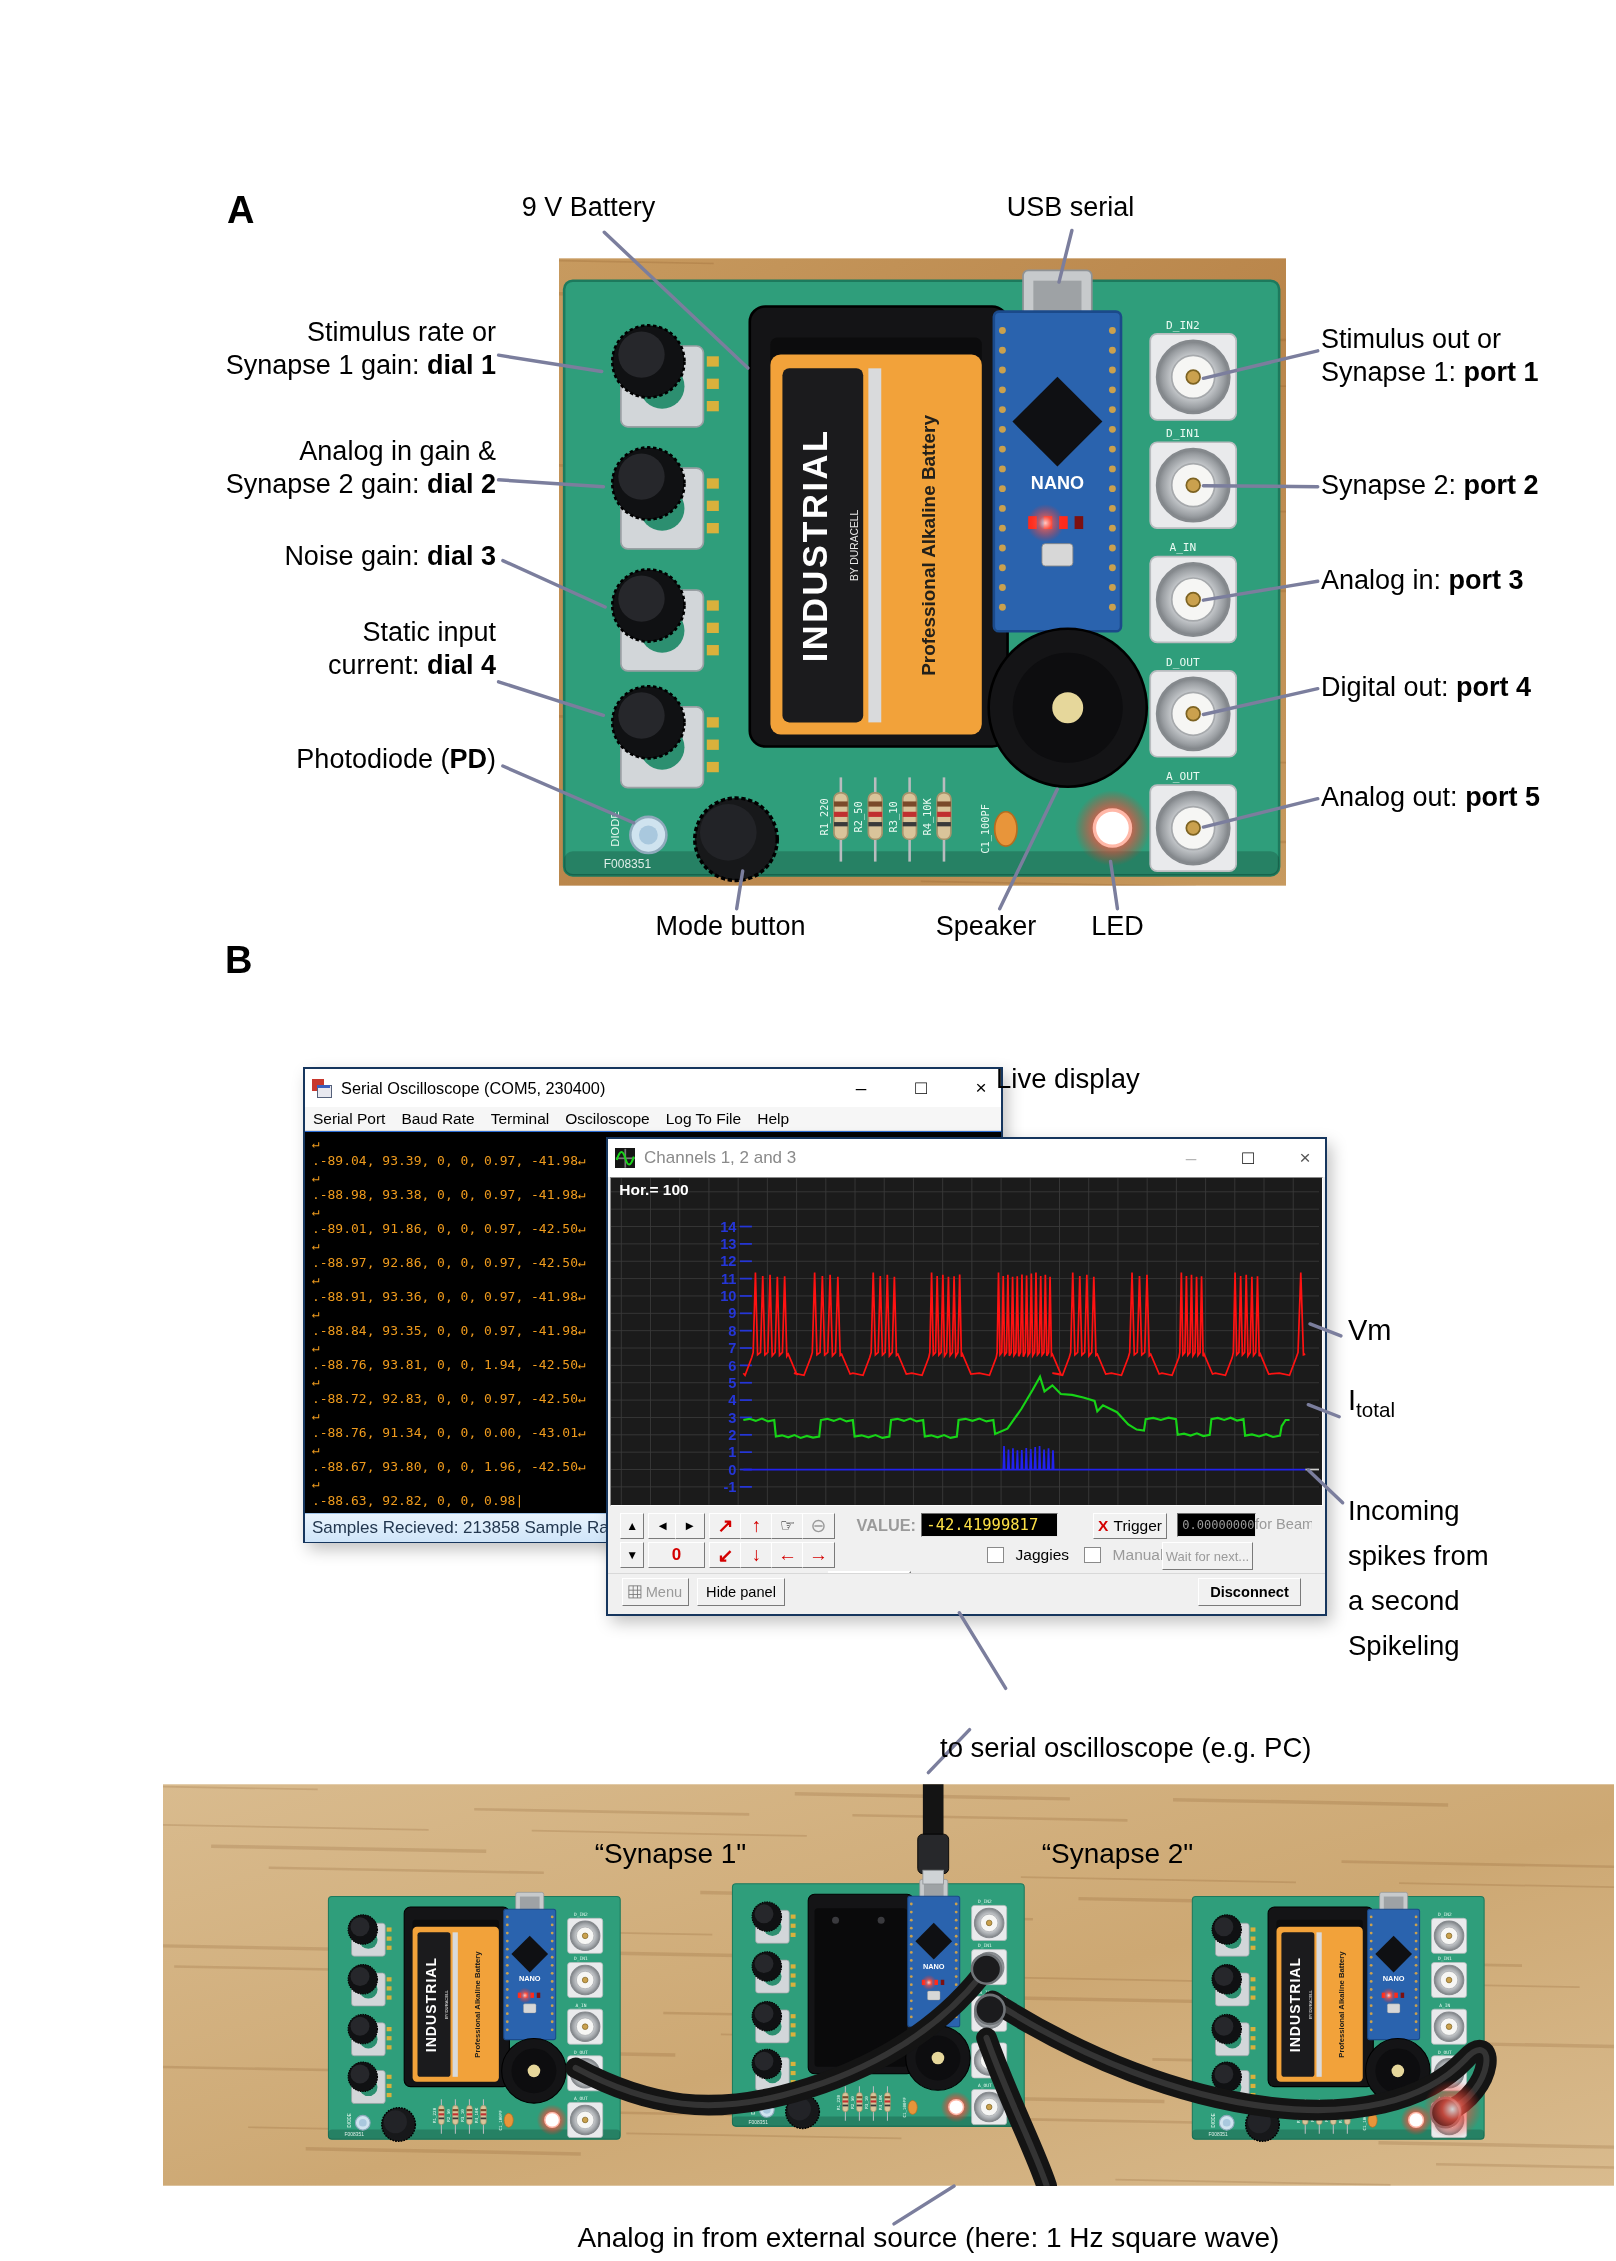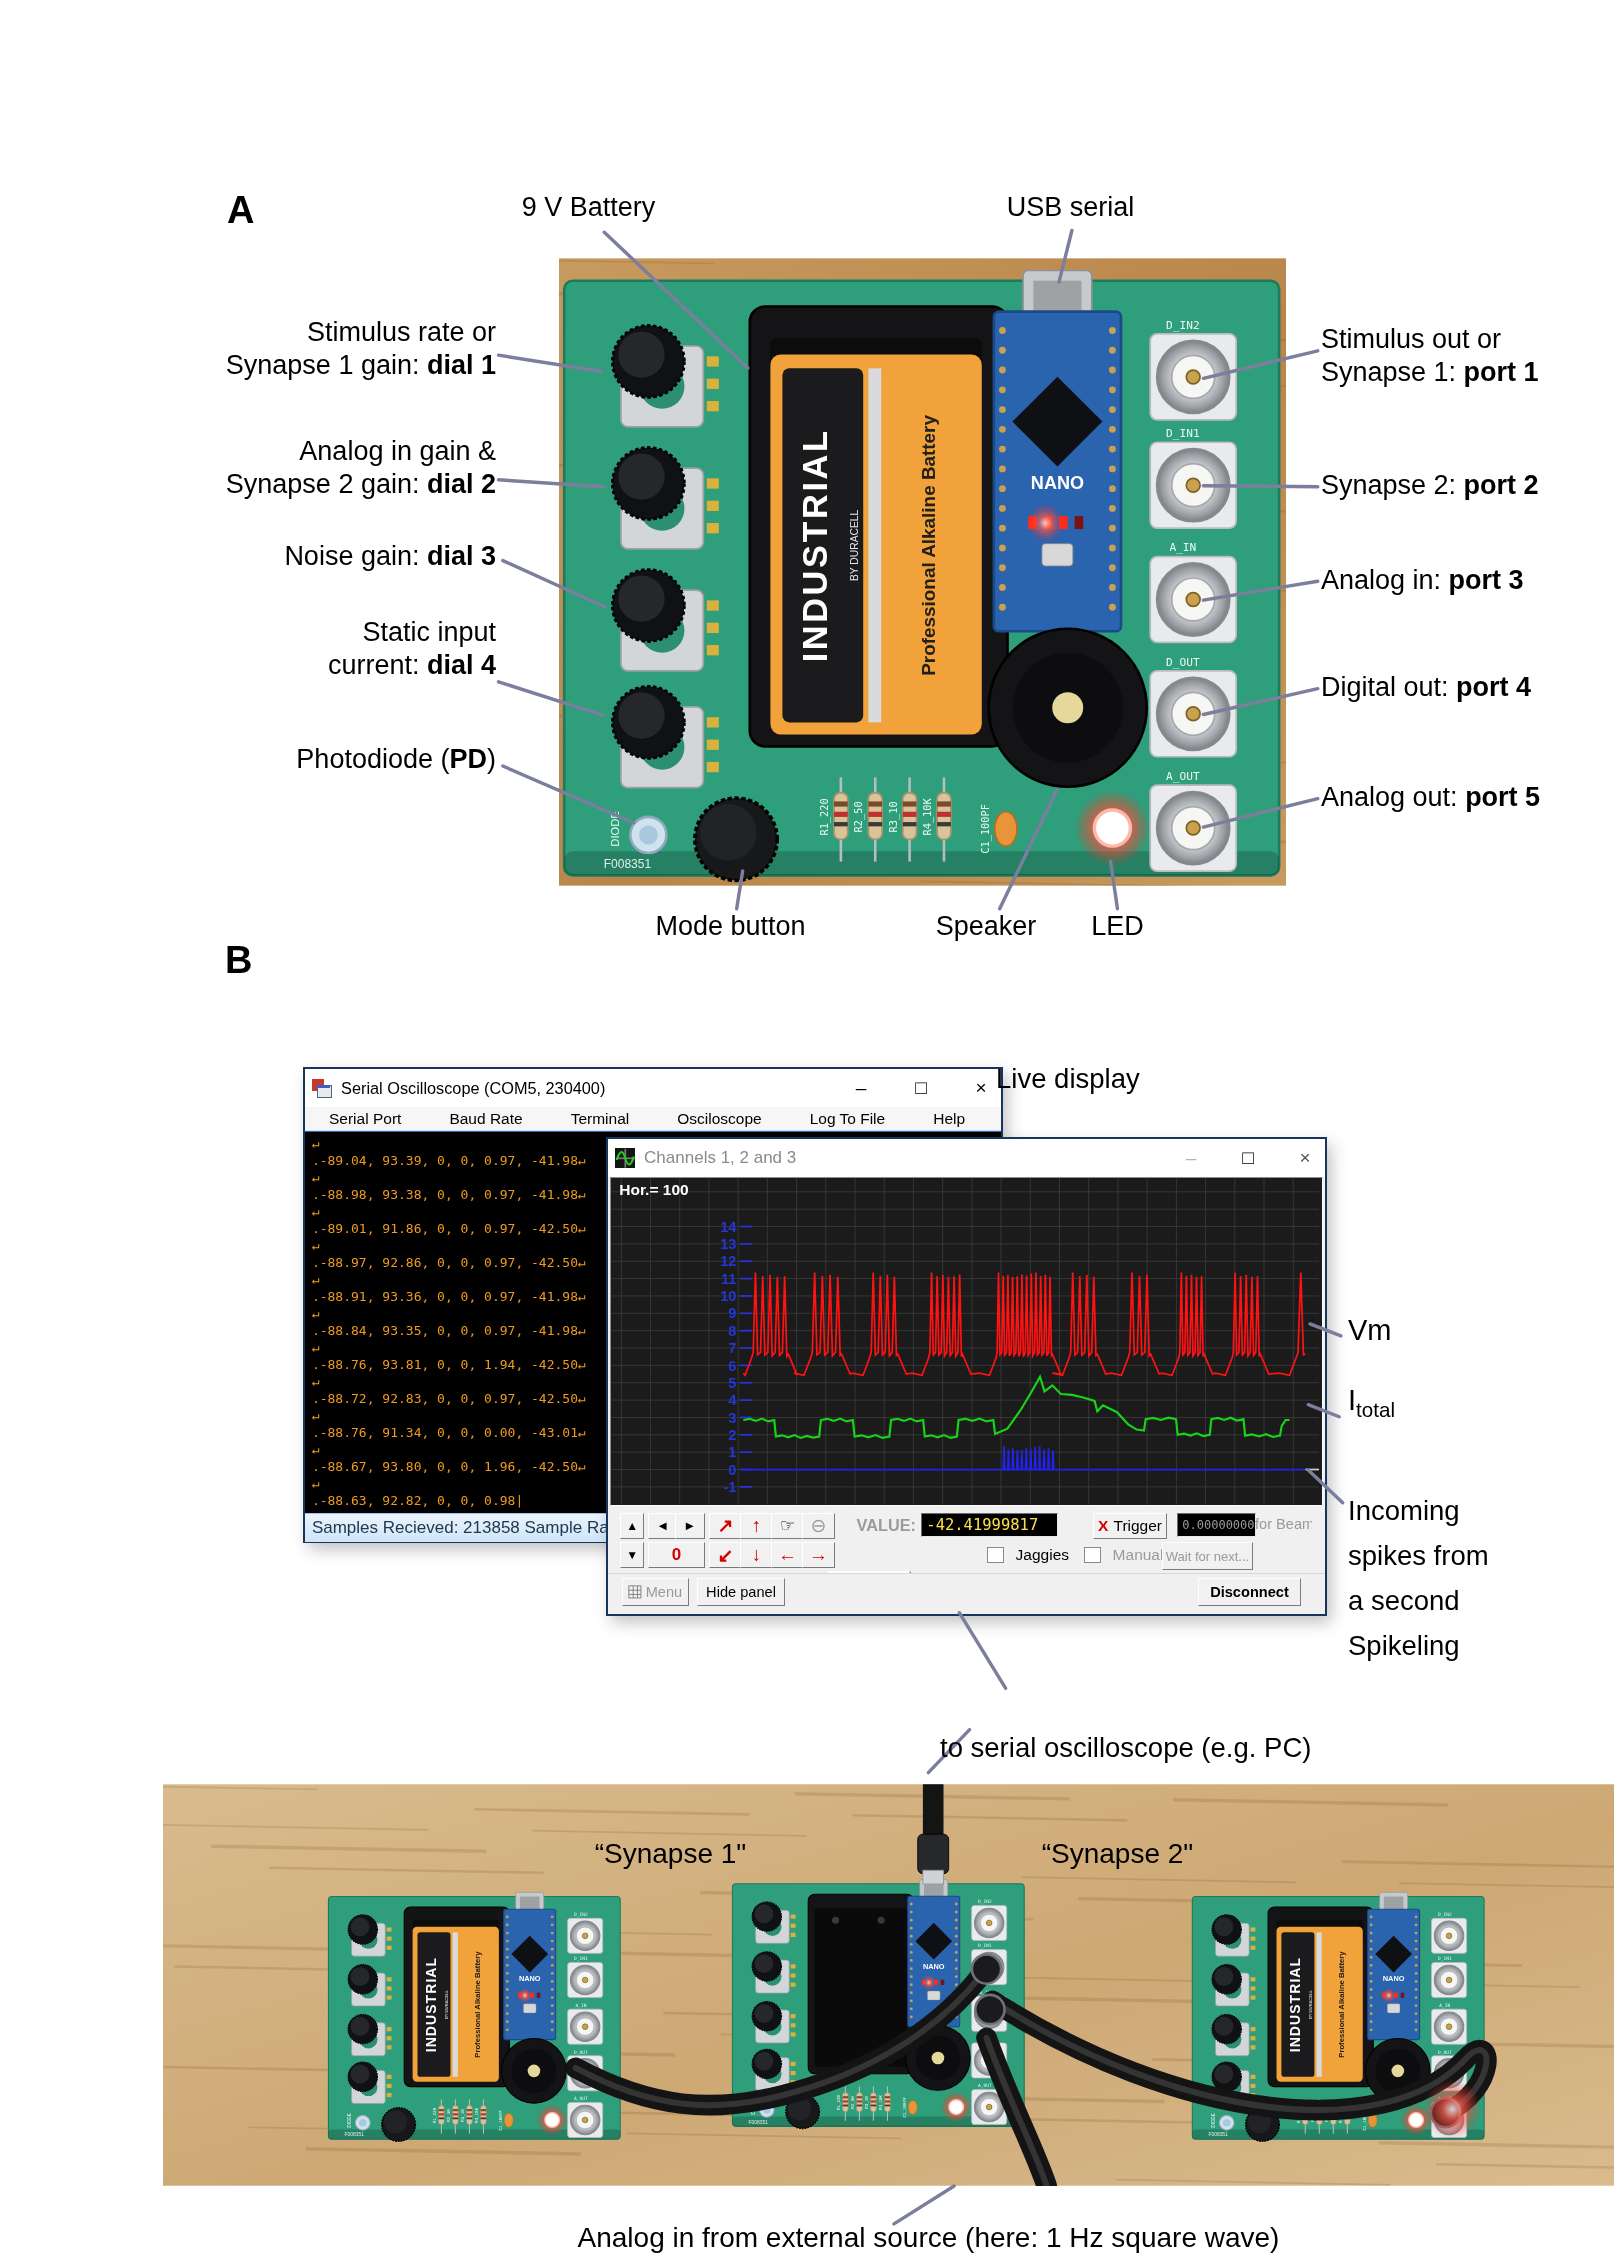--- a/index.html
+++ b/index.html
@@ -14,21 +14,21 @@
   .caption{font-size:28px;}
   .center{text-align:center;}
   .right{text-align:right;font-weight:bold;}
   
   .win{position:absolute;background:#fff;border:2.6px solid #16365e;box-shadow:5.2px 6.9px 15.5px rgba(0,0,0,.25);}
   .titlebar{position:relative;height:38px;background:#fff;display:flex;align-items:center;}
   .titlebar .ttl{font-size:16.3px;margin-left:8.6px;white-space:nowrap;}
   .winbtns{position:absolute;right:6.9px;top:0;height:38px;display:flex;align-items:center;gap:34px;font-size:19px;}
   .winbtns span{width:26px;text-align:center;}
   .menubar{height:23px;background:#f6f6f6;border-bottom:0.9px solid #dcdcdc;display:flex;align-items:center;gap:0;}
-  .menubar span{font-size:15.5px;padding:0 24px;white-space:nowrap;}
+  .menubar span{font-size:15.5px;padding:0 8px;white-space:nowrap;}
   .terminal{background:#000;height:378px;overflow:hidden;padding:3.4px 0 0 6.9px;border-top:0.9px solid #2b6cd4;}
   .terminal div{color:#ef9b1d;font-family:"DejaVu Sans Mono","Liberation Mono",monospace;
                 font-size:13px;line-height:17px;white-space:pre;}
   .statusbar{height:28px;background:linear-gradient(#eaf4fd,#cfe5f9);display:flex;align-items:center;
              font-size:17px;color:#23374f;padding-left:6.9px;border-top:0.9px solid #9fc3e8;}
   
   .plotwrap{position:relative;margin:0 1.7px;height:327px;background:#1b1b1b;border:1.7px solid;
             border-color:#8a8a8a #fdfdfd #fdfdfd #8a8a8a;}
   .horlbl{position:absolute;left:8.6px;top:3.4px;color:#fff;font-size:15.5px;font-weight:bold;z-index:5;}
   .controls{position:relative;height:67px;background:#f0f0f0;}

